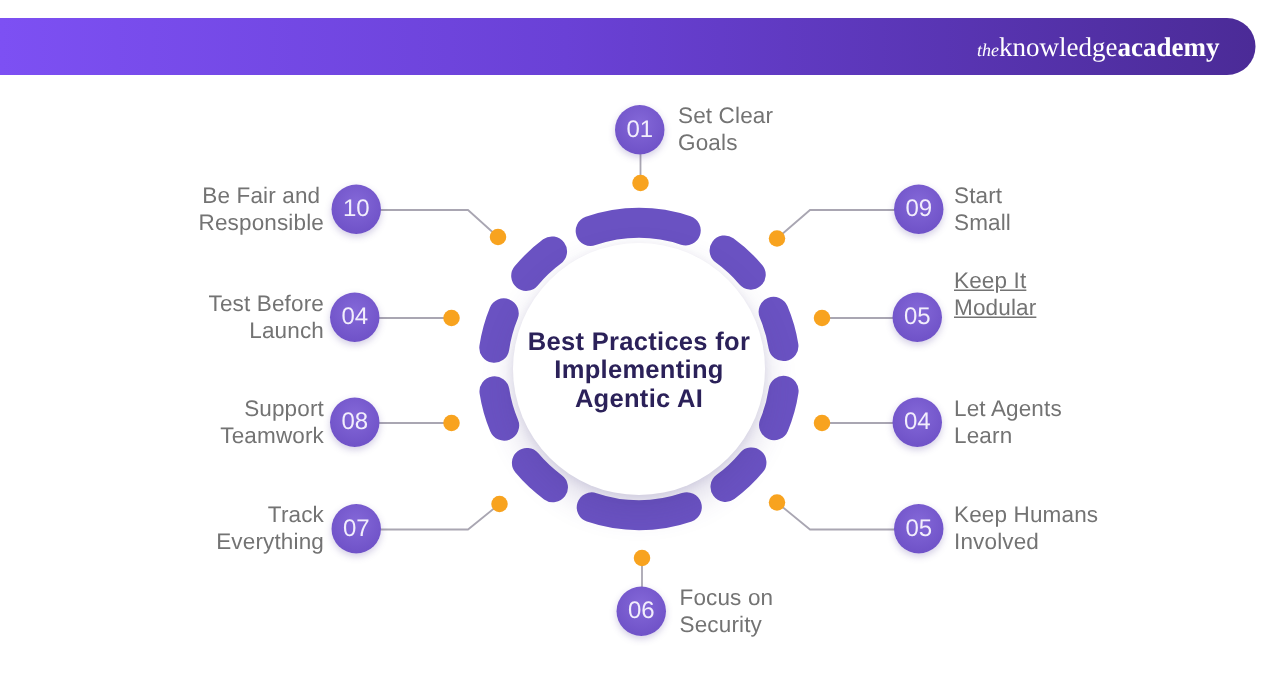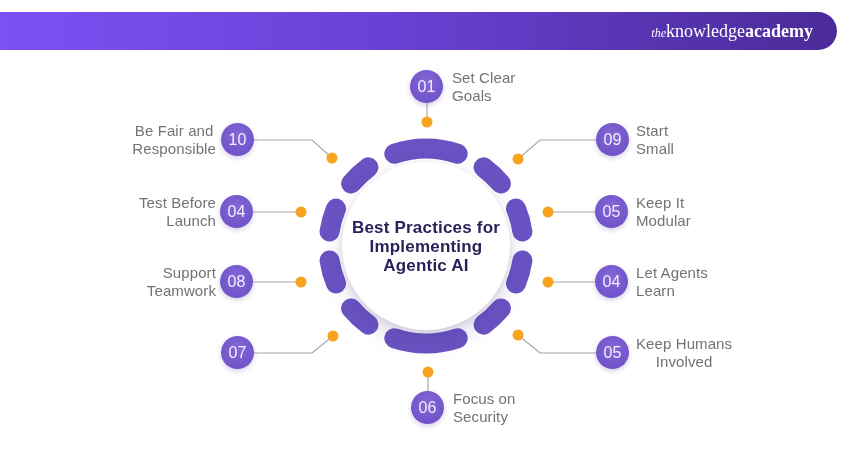--- a/index.html
+++ b/index.html
@@ -102,28 +102,30 @@
   <div class="badge" style="left:411px;top:391px;">06</div>
   <div class="badge" style="left:221px;top:336px;">07</div>
   <div class="badge" style="left:220px;top:265px;">08</div>
   <div class="badge" style="left:220px;top:195px;">04</div>
   <div class="badge" style="left:221px;top:123px;">10</div>
 
   <div class="step-label" style="left:452px;top:69px;">Set Clear
 Goals</div>
   <div class="step-label" style="left:636px;top:122px;">Start
 Small</div>
-  <div class="step-label" style="left:636px;top:194px;">Keep It
+  <div class="step-label" style="left:636px;top:179px;text-decoration:underline;">Keep It
 Modular</div>
   <div class="step-label" style="left:636px;top:264px;">Let Agents
 Learn</div>
-  <div class="step-label" style="left:636px;top:335px;text-align:center;">Keep Humans
+  <div class="step-label" style="left:636px;top:335px;">Keep Humans
 Involved</div>
   <div class="step-label" style="left:453px;top:390px;">Focus on
 Security</div>
+  <div class="step-label align-right" style="right:634px;top:335px;">Track
+Everything</div>
   <div class="step-label align-right" style="right:634px;top:264px;">Support
 Teamwork</div>
   <div class="step-label align-right" style="right:634px;top:194px;">Test Before
 Launch</div>
   <div class="step-label align-right" style="right:634px;top:122px;text-align:center;">Be Fair and
 Responsible</div>
 
 </div>
 
 </body></html>

